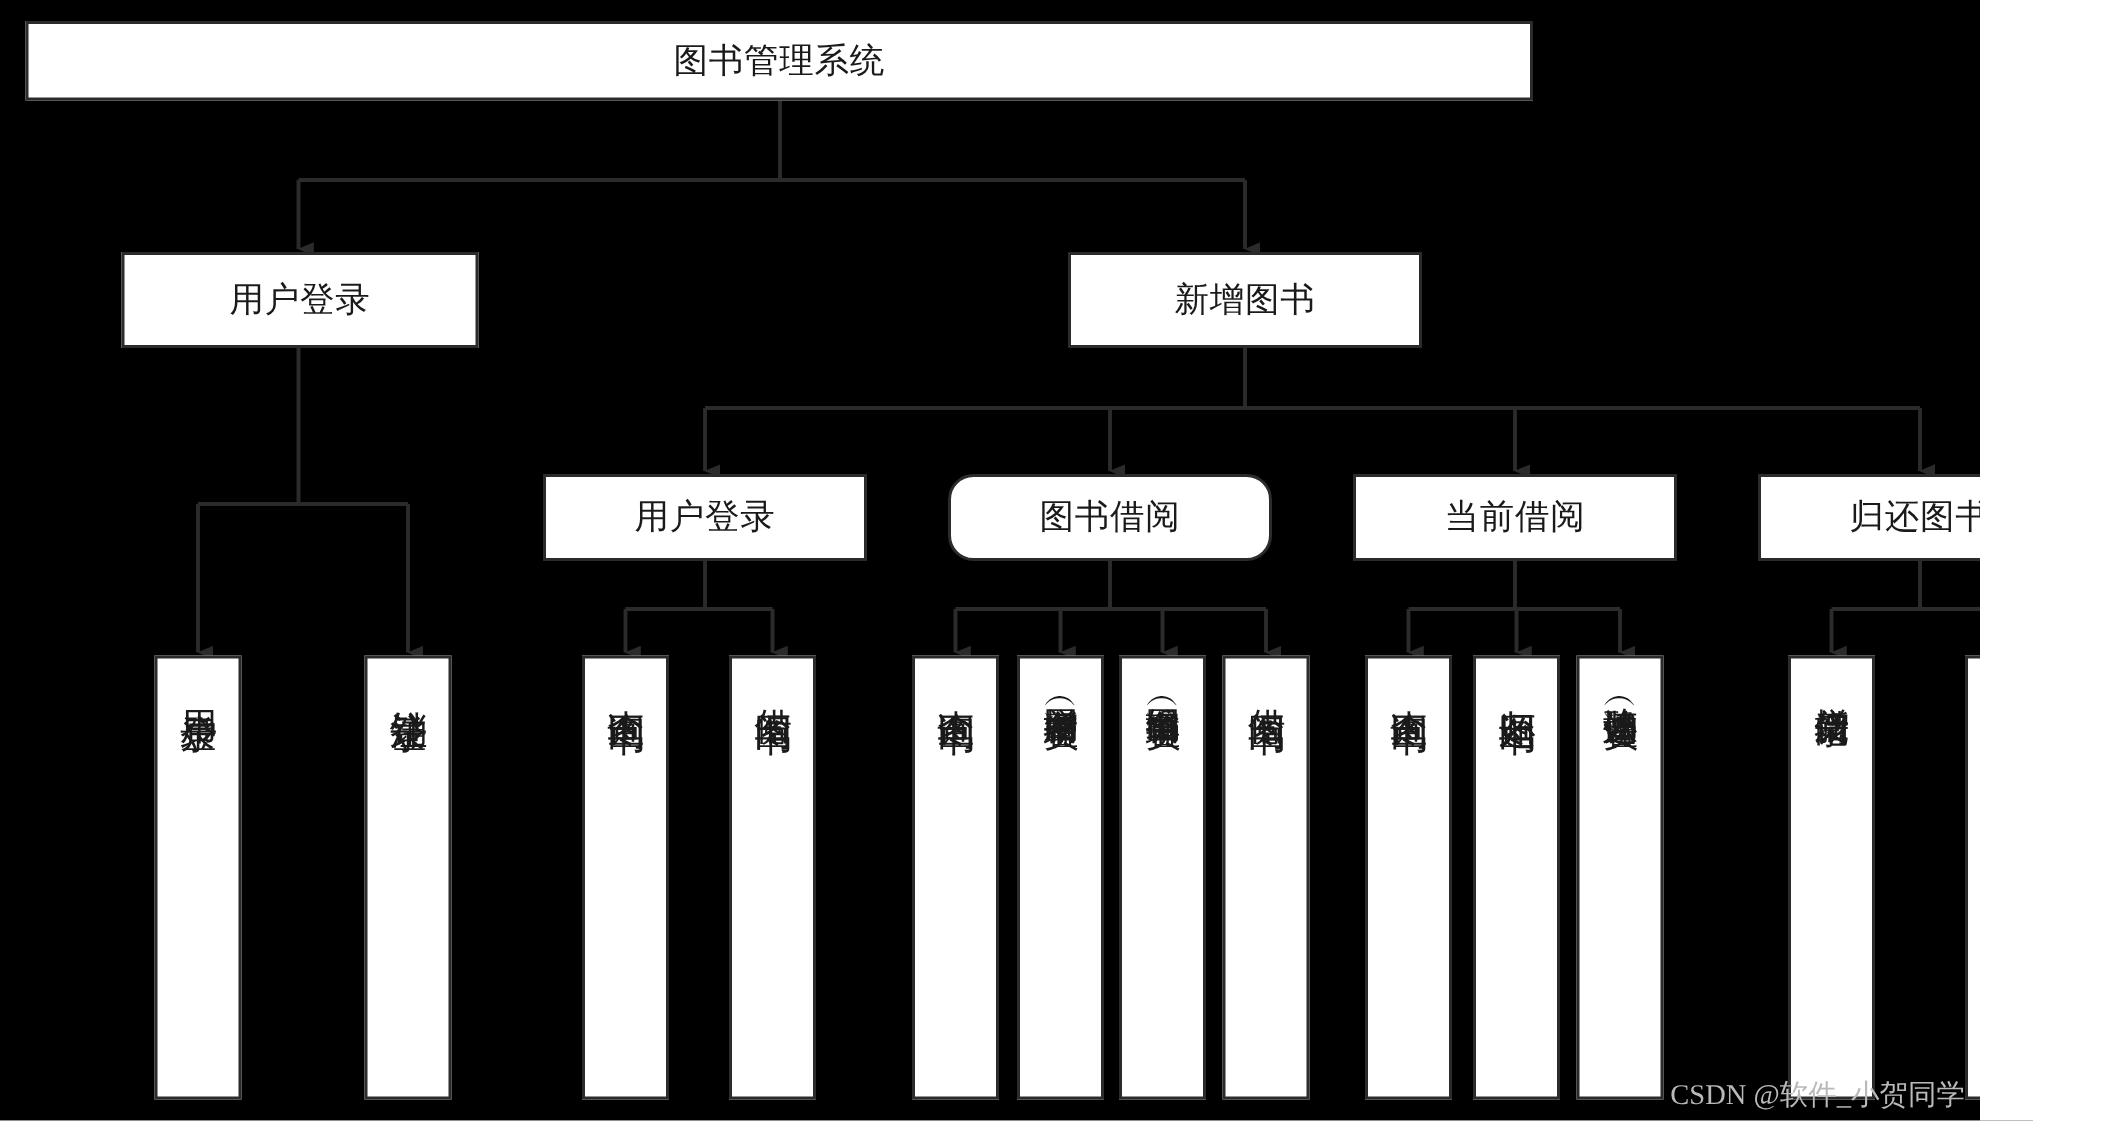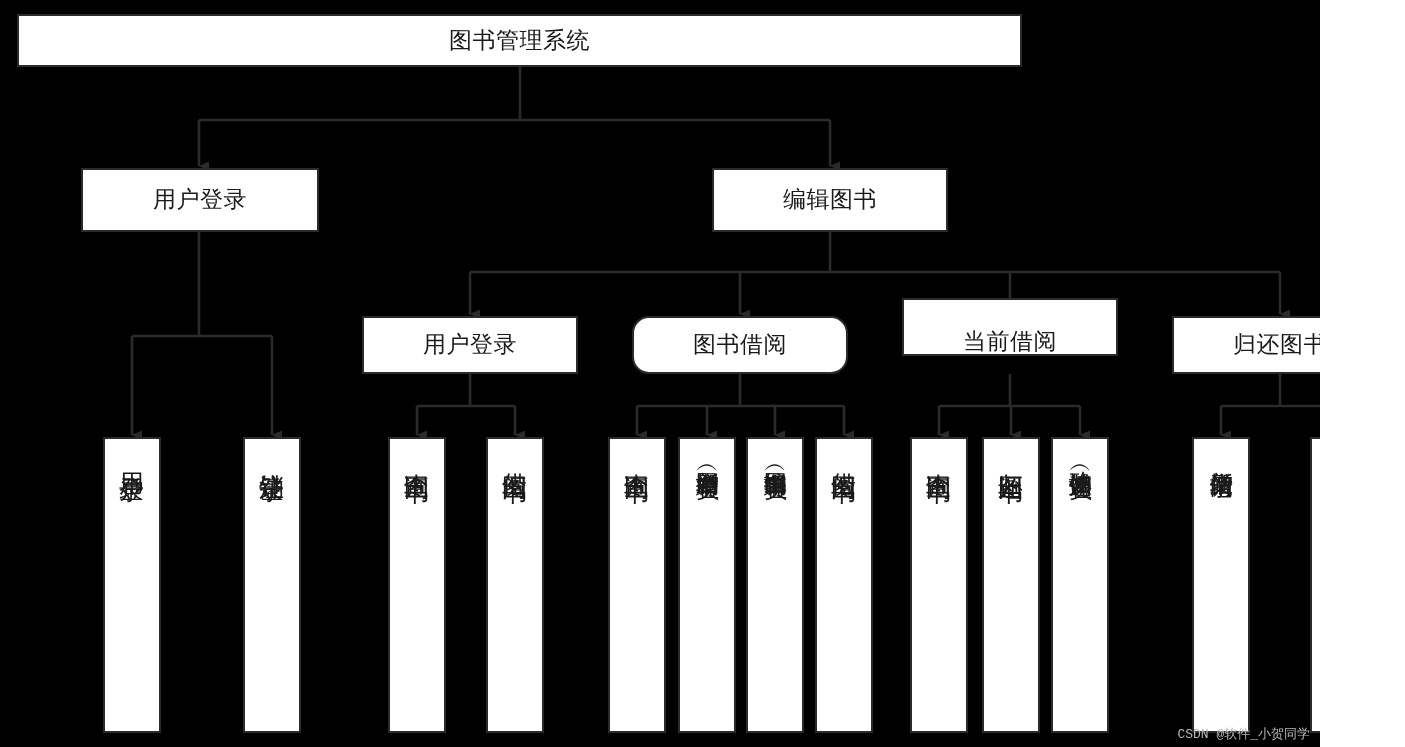--- a/index.html
+++ b/index.html
@@ -59,25 +59,25 @@
     white-space: nowrap;
   }
   .node.vert.narrow .node-label {
     font-size: 23px;
     letter-spacing: 1px;
   }
   .watermark {
     position: absolute;
     right: 10px;
     bottom: 4px;
-    font-size: 13px;
+    font-size: 19px;
     color: #b9b9b9;
     white-space: nowrap;
     z-index: 5;
-    font-family: Liberation Mono, monospace;
+    font-family: Liberation Serif, serif;
   }
 </style>
 </head>
 <body>
 
 <div id="diagram-root">
 
   <svg id="diagram-svg" viewBox="0 0 1405 747" xmlns="http://www.w3.org/2000/svg">
     <defs>
       <marker id="arrowhead" markerWidth="9" markerHeight="11" refX="4.5" refY="10.2" orient="auto" markerUnits="userSpaceOnUse">
@@ -130,30 +130,30 @@
   </svg>
 
   <div class="node horiz" id="node-root" style="left: 17px; top: 14px; width: 1005px; height: 53px;">
     <span class="node-label">图书管理系统</span>
   </div>
 
   <div class="node horiz" id="node-l2-0" style="left: 81px; top: 168px; width: 238px; height: 64px;">
     <span class="node-label">用户登录</span>
   </div>
   <div class="node horiz" id="node-l2-1" style="left: 712px; top: 168px; width: 236px; height: 64px;">
-    <span class="node-label">编辑图书</span>
+    <span class="node-label">新增图书</span>
   </div>
 
   <div class="node horiz" id="node-l3-0" style="left: 362px; top: 316px; width: 216px; height: 58px;">
     <span class="node-label">用户登录</span>
   </div>
   <div class="node horiz" id="node-l3-1" style="left: 632px; top: 316px; width: 216px; height: 58px; border-radius: 17px;">
     <span class="node-label">图书借阅</span>
   </div>
-  <div class="node horiz" id="node-l3-2" style="left: 902px; top: 298px; width: 216px; height: 58px; align-items: flex-end;">
+  <div class="node horiz" id="node-l3-2" style="left: 902px; top: 316px; width: 216px; height: 58px;">
     <span class="node-label">当前借阅</span>
   </div>
   <div class="node horiz" id="node-l3-3" style="left: 1172px; top: 316px; width: 216px; height: 58px;">
     <span class="node-label">归还图书</span>
   </div>
 
   <div class="node vert" id="node-leaf-0" style="left: 103px; top: 437px; width: 58px; height: 296px;">
     <span class="node-label">用户登录</span>
   </div>
   <div class="node vert" id="node-leaf-1" style="left: 243px; top: 437px; width: 58px; height: 296px;">

